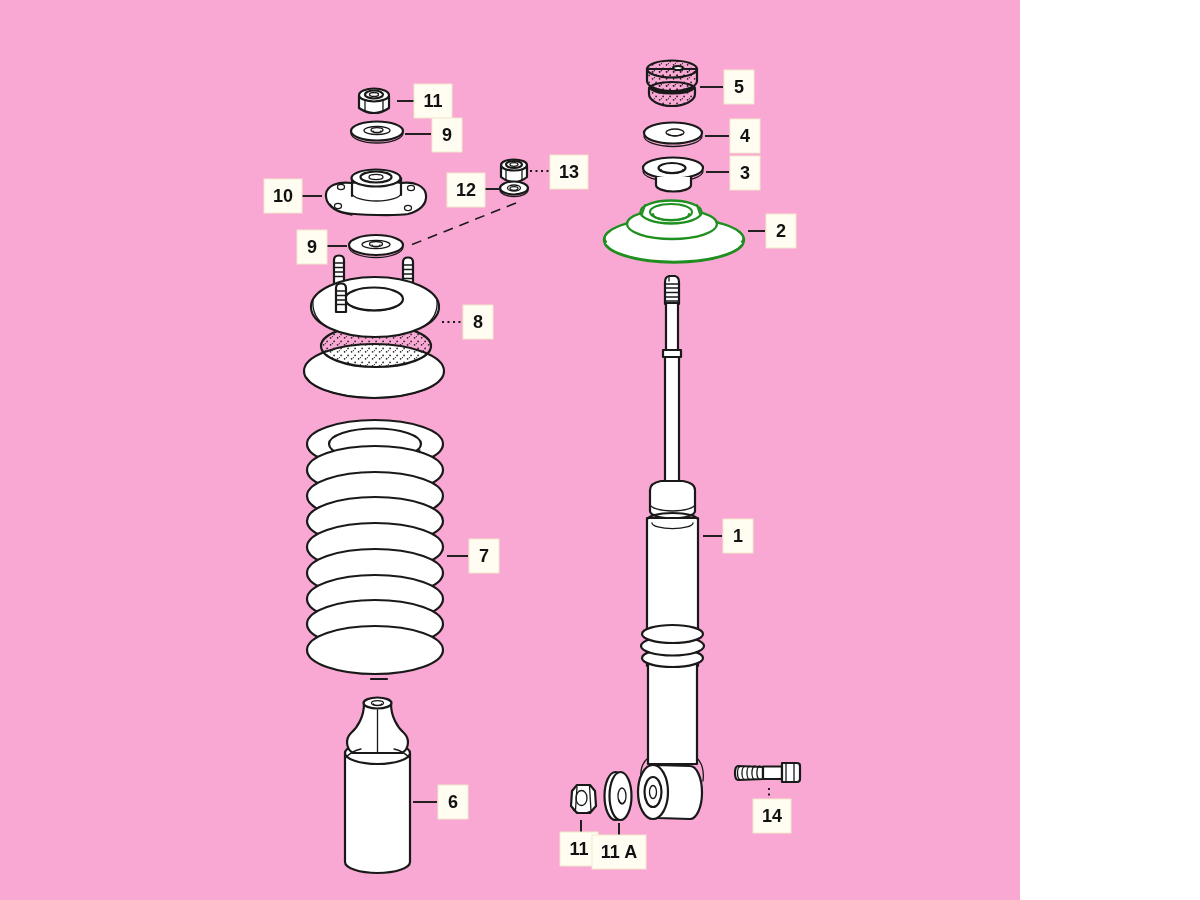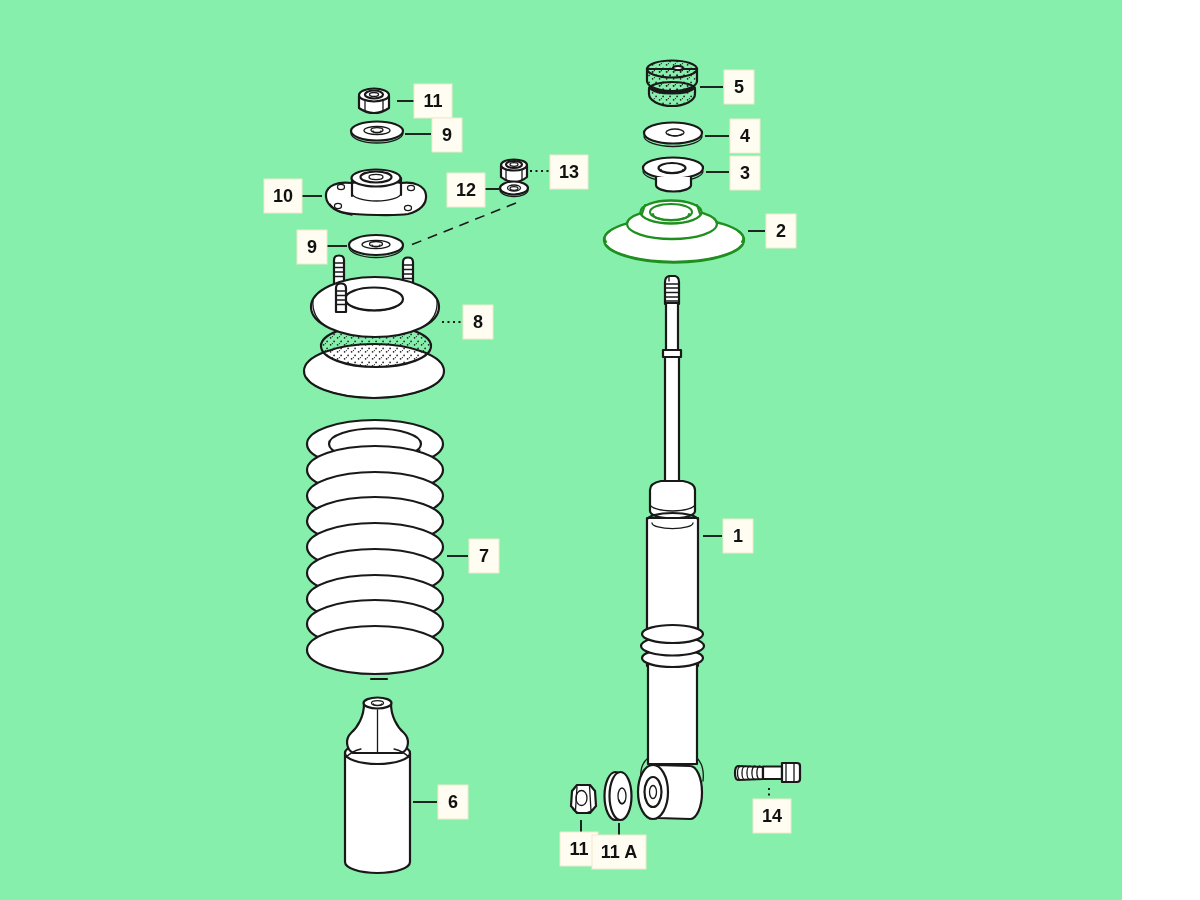--- a/index.html
+++ b/index.html
@@ -1,16 +1,16 @@
 <!DOCTYPE html>
 <html><head>
 <meta charset="utf-8">
 <style>
   html,body{margin:0;padding:0;background:#ffffff;}
-  .stage{position:relative;width:1122px;height:900px;background:#86efac;overflow:hidden;
+  .stage{position:relative;width:1020px;height:900px;background:#f9a8d4;overflow:hidden;
          font-family:"Liberation Sans", sans-serif;}
   svg{display:block;}
   
   .fw{fill:#ffffff;stroke:#191919;stroke-width:2.2;stroke-linecap:round;stroke-linejoin:round;}
   .ln{fill:none;stroke:#191919;stroke-width:2.2;stroke-linecap:round;stroke-linejoin:round;}
   .tn{stroke-width:1.3;}
   .st{fill:url(#stipple);stroke:#191919;stroke-width:2.2;}
   
   .h2{fill:#ffffff;stroke-width:2.3;stroke-linecap:round;stroke-linejoin:round;}
   .h2n{fill:none;stroke-width:2.1;stroke-linecap:round;stroke-linejoin:round;}

